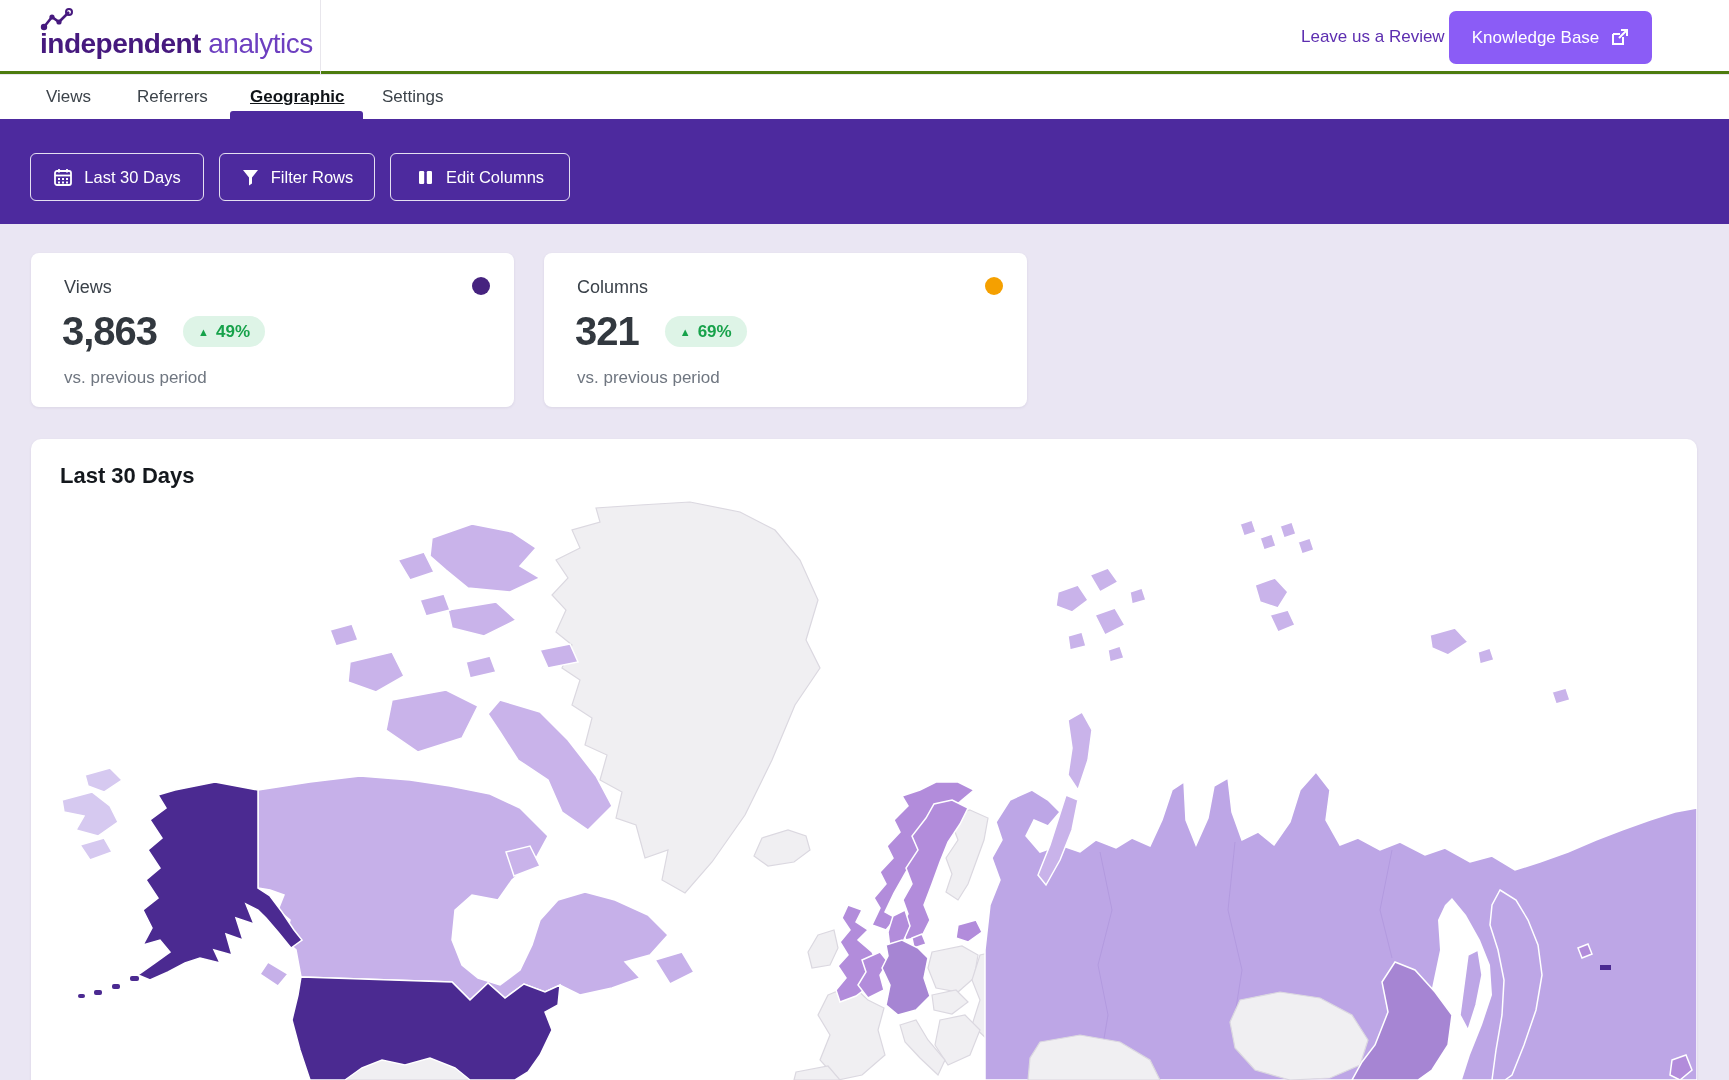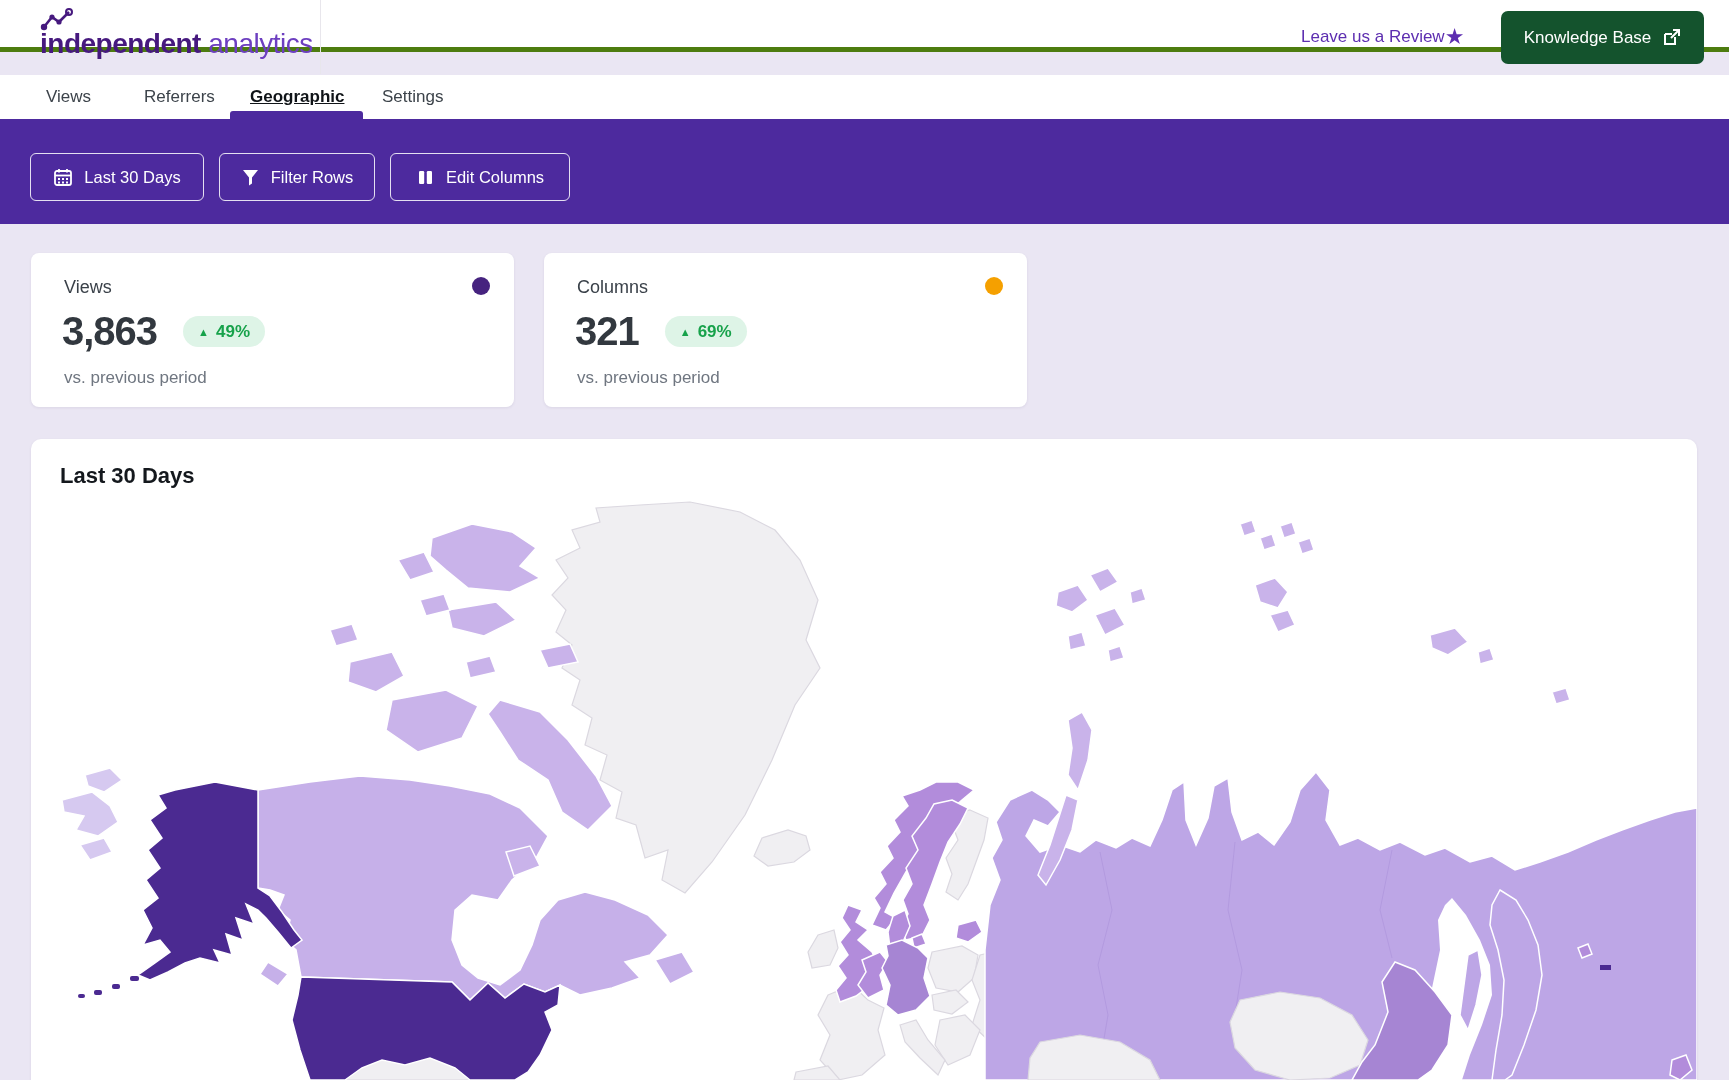--- a/index.html
+++ b/index.html
@@ -1,30 +1,30 @@
 <!DOCTYPE html>
 <html><head>
 <meta charset="utf-8">
 <style>
   * { margin:0; padding:0; box-sizing:border-box; }
   html,body { width:1729px; height:1080px; overflow:hidden; }
   body { font-family:"Liberation Sans", sans-serif; background:#eae6f3; position:relative; }
 
   
-  .header { position:absolute; left:0; top:0; width:1729px; height:52px; background:#ffffff; border-bottom:5px solid #4d7c0f; }
+  .header { position:absolute; left:0; top:0; width:1729px; height:74px; background:#ffffff; border-bottom:3px solid #4d7c0f; }
   .header-divider { position:absolute; left:320px; top:0; width:1px; height:74px; background:#e8e6ec; }
   .logo { position:absolute; left:40px; top:14px; cursor:pointer; }
   .logo-spark { position:absolute; left:0px; top:-6px; }
   .logo-text { font-size:28px; letter-spacing:-0.5px; white-space:nowrap; padding-top:14px; display:block; }
   .logo-bold { font-weight:bold; color:#46197e; }
   .logo-light { font-weight:normal; color:#6d3fc0; }
-  .review { position:absolute; left:1301px; top:0; height:74px; display:flex; align-items:center; cursor:pointer; }
+  .review { position:absolute; left:1301px; top:0; height:74px; display:flex; align-items:center; gap:12px; cursor:pointer; }
   .review-label { color:#5d2eb0; font-size:17px; }
   .review-star { color:#5d2eb0; font-size:22px; line-height:1; }
-  .kb-btn { position:absolute; left:1501px; top:11px; width:203px; height:53px; background:#14532d; border:none; border-radius:7px; color:#fff; font-size:17px; font-family:inherit; display:flex; align-items:center; justify-content:center; gap:11px; cursor:pointer; }
+  .kb-btn { position:absolute; left:1449px; top:11px; width:203px; height:53px; background:#8b5cf6; border:none; border-radius:7px; color:#fff; font-size:17px; font-family:inherit; display:flex; align-items:center; justify-content:center; gap:11px; cursor:pointer; }
 
   
   .tabbar { position:absolute; left:0; top:75px; width:1729px; height:44px; background:#ffffff; }
   .tab { position:absolute; top:0; height:44px; display:flex; align-items:center; font-size:17px; color:#3c434a; cursor:pointer; }
   .tab.active { font-weight:bold; color:#101418;text-decoration:underline; }
   .tab-indicator { position:absolute; left:230px; top:-8px; width:133px; height:8px; background:#4d2a9e; border-radius:3px 3px 0 0; }
 
   
   .toolbar { position:absolute; left:0; top:119px; width:1729px; height:105px; background:#4d2a9e; }
   .tb-btn { position:absolute; top:34px; height:48px; background:transparent; border:1px solid rgba(255,255,255,0.85); border-radius:6px; color:#fff; font-size:16.5px; font-family:inherit; display:flex; align-items:center; justify-content:center; gap:11px; cursor:pointer; }
@@ -79,21 +79,21 @@
     <span>Knowledge Base</span>
     <svg width="19" height="19" viewBox="0 0 19 19">
       <path d="M3 6 h7 M3 6 v10 h10 v-7" fill="none" stroke="#ffffff" stroke-width="2"></path>
       <path d="M9 10 L16 3 M11 2 h6 v6" fill="none" stroke="#ffffff" stroke-width="2"></path>
     </svg>
   </button>
 </div>
 
 <div class="tabbar">
   <div class="tab" style="left:46px">Views</div>
-  <div class="tab" style="left:144px">Referrers</div>
+  <div class="tab" style="left:137px">Referrers</div>
   <div class="tab active" style="left:250px">Geographic</div>
   <div class="tab" style="left:382px">Settings</div>
 </div>
 
 <div class="toolbar">
   <div class="tab-indicator"></div>
   <button class="tb-btn" style="left:30px; width:174px;">
     <svg width="20" height="20" viewBox="0 0 20 20">
       <rect x="2" y="4" width="16" height="14" rx="2" fill="none" stroke="#fff" stroke-width="1.8"></rect>
       <line x1="2" y1="8.5" x2="18" y2="8.5" stroke="#fff" stroke-width="1.8"></line>

